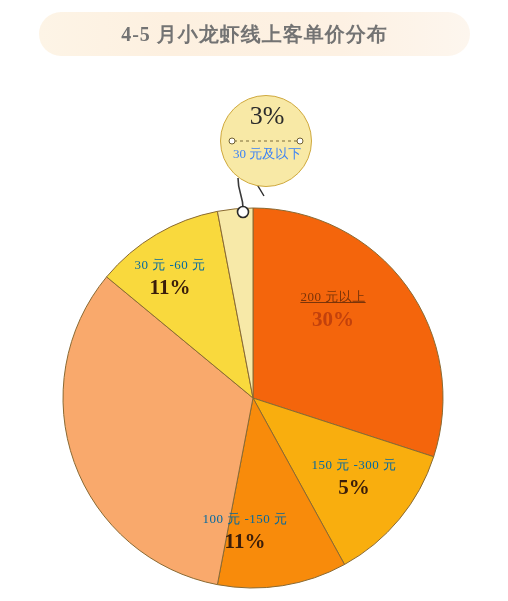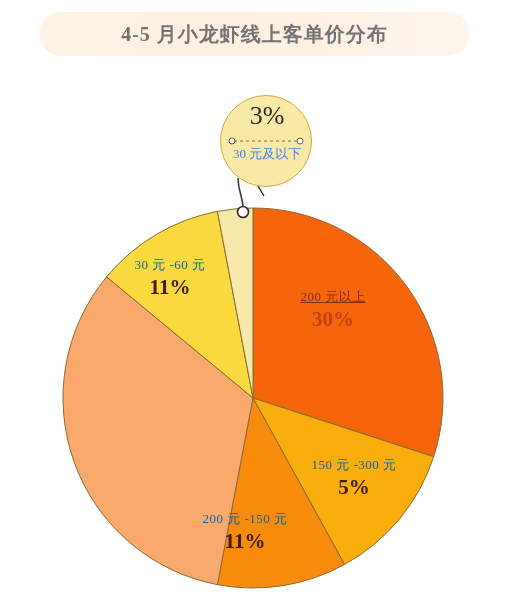--- a/index.html
+++ b/index.html
@@ -129,21 +129,21 @@
 
 <div class="slice-label lbl-200">
   <span class="cat">200 元以上</span>
   <span class="val">30%</span>
 </div>
 <div class="slice-label lbl-150">
   <span class="cat">150 元 -300 元</span>
   <span class="val">5%</span>
 </div>
 <div class="slice-label lbl-100">
-  <span class="cat">200 元 -150 元</span>
+  <span class="cat">100 元 -150 元</span>
   <span class="val">11%</span>
 </div>
 <div class="slice-label lbl-60">
 </div>
 <div class="slice-label lbl-30">
   <span class="cat">30 元 -60 元</span>
   <span class="val">11%</span>
 </div>
 
 </body></html>

